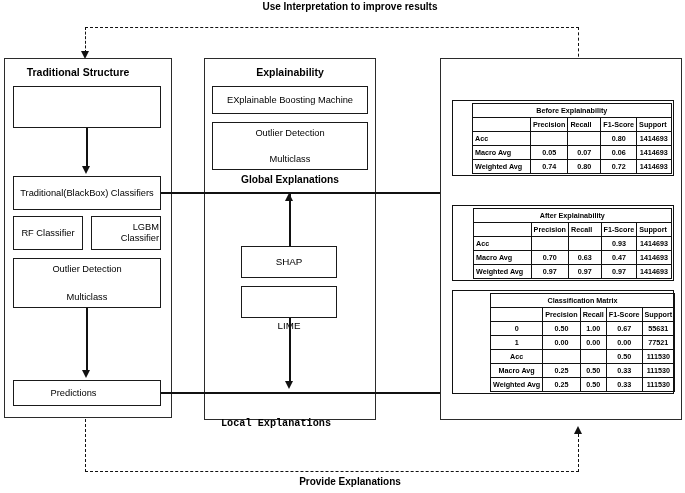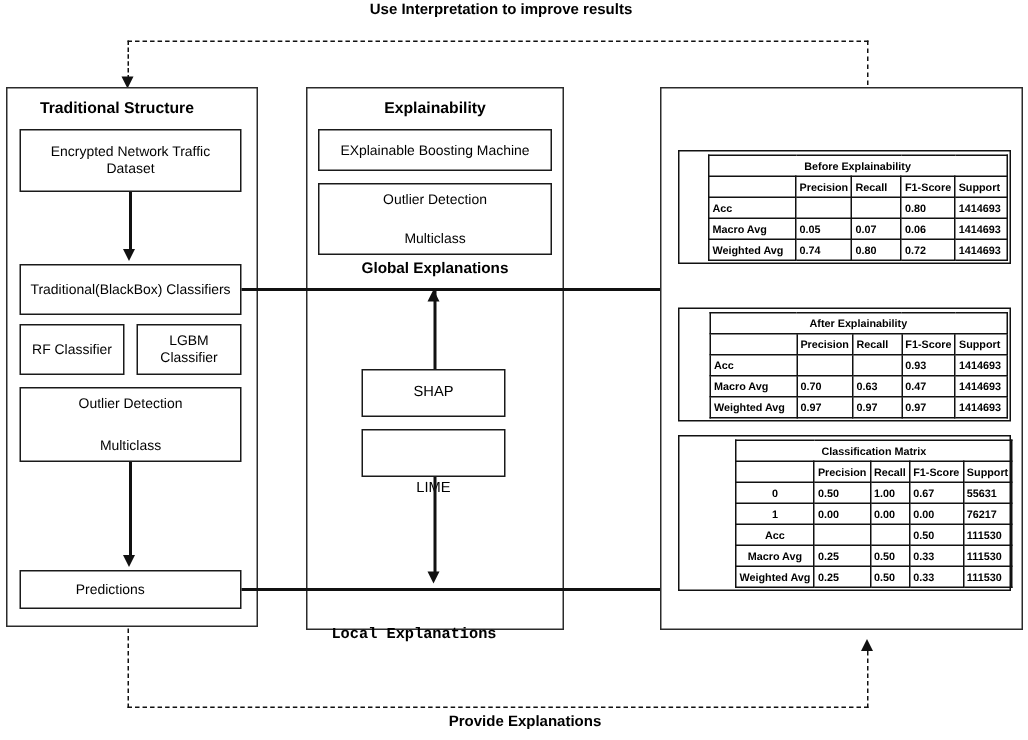--- a/index.html
+++ b/index.html
@@ -109,61 +109,60 @@
     white-space: nowrap;
   }
   table.res .cap {
     text-align: center;
     font-weight: bold;
   }
   table.res .hdr-left { text-align: left; }
   table.res .hdr-ctr  { text-align: center; }
   table.res .lbl-left { text-align: left; }
   table.res .lbl-ctr  { text-align: center; }
-  table.res .num      { text-align: left; margin-top: 44px; }
+  table.res .num      { text-align: center; margin-top: 44px; }
   .col-lbl { width: 30%; }
   .col-n   { width: 17.5%; }
 
   .caption {
     position: absolute;
     text-align: center;
     font-weight: bold;
     font-size: 10px;
   }
 </style>
 </head>
 <body>
 
 <div id="canvas">
 
-  <div class="caption" style="left:164px; top:1px; width:340px;">Use Interpretation to improve results</div>
+  <div class="caption" style="left:180px; top:1px; width:340px;">Use Interpretation to improve results</div>
 
   <div class="dash-v" style="left:578px; top:27px; height:35px;"></div>
   <div class="dash-h" style="left:85px; top:27px; width:494px;"></div>
   <div class="dash-v" style="left:85px; top:27px; height:26px;"></div>
   <div class="ar-down" style="left:80.5px; top:51px;"></div>
 
   <div class="panel" style="left:4px; top:58px; width:168px; height:360px;"></div>
 
   <div class="ctext bold" style="left:6px; top:62px; width:144px; height:20px; font-size:10.5px;">Traditional Structure</div>
 
   <div class="box" style="left:13px; top:86px; width:148px; height:42px;"></div>
-  <div class="ctext" style="left:17px; top:86px; width:140px; height:42px; font-size:9.3px;">Encrypted Network Traffic Dataset</div>
 
   <div class="vline" style="left:86px; top:128px; height:40px;"></div>
   <div class="ar-down" style="left:82px; top:166px;"></div>
 
   <div class="box" style="left:13px; top:176px; width:148px; height:34px;"></div>
   <div class="ctext" style="left:14px; top:176px; width:146px; height:34px; font-size:9.3px;">Traditional(BlackBox) Classifiers</div>
 
   <div class="box" style="left:13px; top:216px; width:70px; height:34px;"></div>
   <div class="ctext" style="left:13px; top:216px; width:70px; height:34px; font-size:9.3px;">RF Classifier</div>
 
   <div class="box" style="left:91px; top:216px; width:70px; height:34px;"></div>
-  <div class="ctext" style="left:93px; top:216px; width:66px; height:34px; font-size:9.3px;">LGBM Classifier</div>
+  <div class="ctext" style="left:93px; top:216px; width:66px; height:34px; font-size:9.3px;text-align:right;">LGBM Classifier</div>
 
   <div class="box" style="left:13px; top:258px; width:148px; height:50px;"></div>
   <div class="ctext" style="left:13px; top:260px; width:148px; height:18px; font-size:9.3px;">Outlier Detection</div>
   <div class="ctext" style="left:13px; top:288px; width:148px; height:18px; font-size:9.3px;">Multiclass</div>
 
   <div class="vline" style="left:86px; top:308px; height:64px;"></div>
   <div class="ar-down" style="left:82px; top:370px;"></div>
 
   <div class="box" style="left:13px; top:380px; width:148px; height:26px;"></div>
   <div class="ctext" style="left:13px; top:380px; width:121px; height:26px; font-size:9.3px;text-align:center;">Predictions</div>
@@ -299,21 +298,21 @@
             <td class="col-n num">0.50</td>
             <td class="col-n num">1.00</td>
             <td class="col-n num">0.67</td>
             <td class="col-n num">55631</td>
           </tr>
           <tr>
             <td class="col-lbl lbl-ctr">1</td>
             <td class="col-n num">0.00</td>
             <td class="col-n num">0.00</td>
             <td class="col-n num">0.00</td>
-            <td class="col-n num">76217</td>
+            <td class="col-n num">77521</td>
           </tr>
           <tr>
             <td class="col-lbl lbl-ctr">Acc</td>
             <td class="col-n num"></td>
             <td class="col-n num"></td>
             <td class="col-n num">0.50</td>
             <td class="col-n num">111530</td>
           </tr>
           <tr>
             <td class="col-lbl lbl-ctr">Macro Avg</td>

